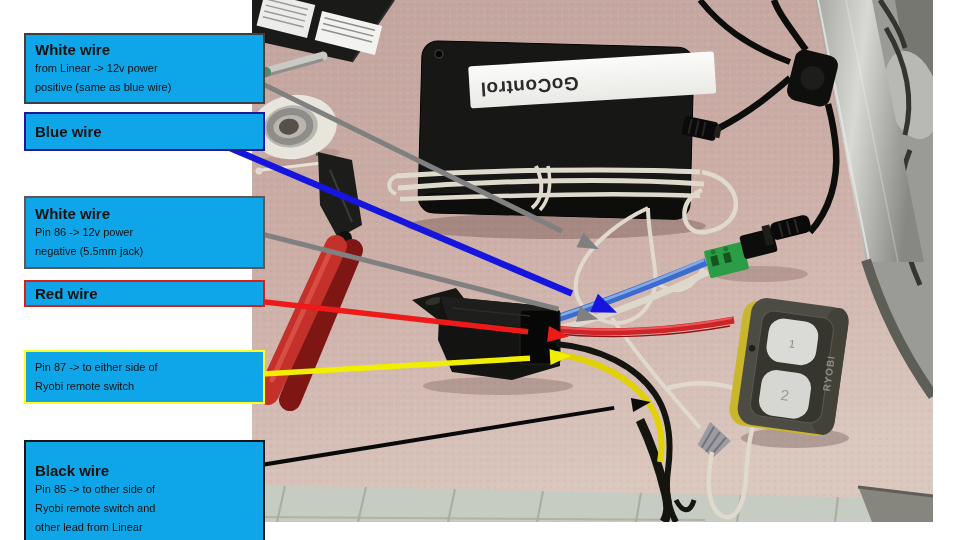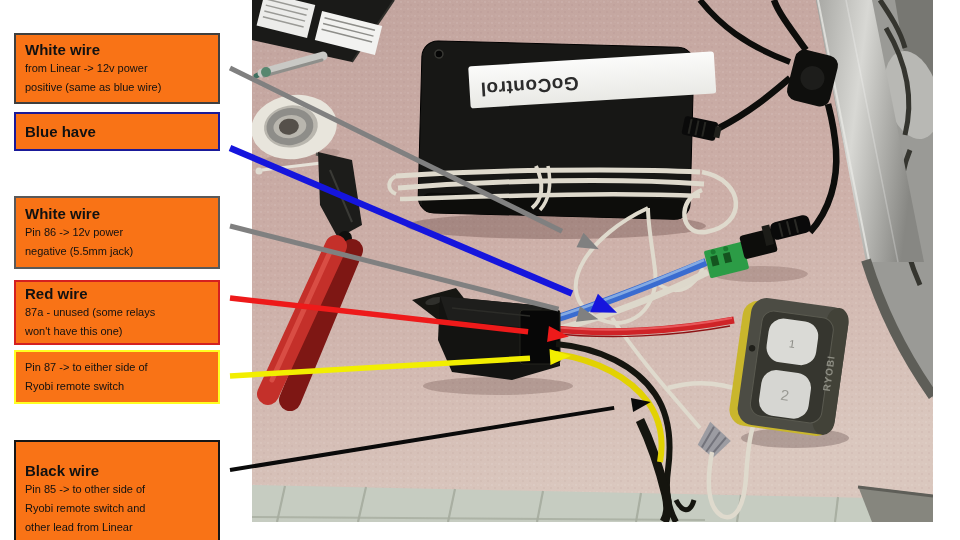--- a/index.html
+++ b/index.html
@@ -1,20 +1,20 @@
 <!DOCTYPE html>
 <html><head>
 <meta charset="utf-8">
 <style>
   html,body{margin:0;padding:0;background:#fff;}
   #stage{position:relative;width:960px;height:540px;background:#fff;overflow:hidden;
          font-family:"Liberation Sans",sans-serif;}
   #photo-svg{position:absolute;left:0;top:0;}
-  .label-box{position:absolute;left:14px;width:206px;box-sizing:border-box;
-    background:#f97316;border:2px solid #333;}
+  .label-box{position:absolute;left:24px;width:241px;box-sizing:border-box;
+    background:#0ea5e9;border:2px solid #333;}
   .lt{font-size:15px;font-weight:bold;line-height:19px;color:#111;}
   .lb{font-size:11px;line-height:19px;color:#111;white-space:pre-line;}
   .b1{top:33px;padding:5px 6px 5px 9px;}
   .b2{top:112px;padding:8px 6px 8px 9px;}
   .b3{top:196px;padding:6px 6px 6px 9px;}
   .b4{top:280px;padding:2px 6px 2px 9px;}
   .b5{top:350px;padding:6px 6px 6px 9px;}
   .b6{top:440px;padding:19px 6px 5px 9px;}
 </style>
 </head>
@@ -285,31 +285,29 @@
     </g>
   </g>
 </svg>
 
 <div class="label-box b1" style="border-color: rgb(63, 63, 63);">
   <div class="lt">White wire</div>
   <div class="lb">from Linear -&gt; 12v power
 positive (same as blue wire)</div>
 </div>
 <div class="label-box b2" style="border-color: rgb(26, 26, 153);">
-  <div class="lt">Blue have</div>
+  <div class="lt">Blue wire</div>
 </div>
 <div class="label-box b3" style="border-color: rgb(89, 89, 89);">
   <div class="lt">White wire</div>
   <div class="lb">Pin 86 -&gt; 12v power
 negative (5.5mm jack)</div>
 </div>
 <div class="label-box b4" style="border-color: rgb(212, 32, 32);">
   <div class="lt">Red wire</div>
-  <div class="lb">87a - unused (some relays
-won't have this one)</div>
 </div>
 <div class="label-box b5" style="border-color: rgb(255, 255, 34);">
   <div class="lb">Pin 87 -&gt; to either side of
 Ryobi remote switch</div>
 </div>
 <div class="label-box b6" style="border-color: rgb(22, 22, 22);">
   <div class="lt">Black wire</div>
   <div class="lb">Pin 85 -&gt; to other side of
 Ryobi remote switch and
 other lead from Linear</div>

